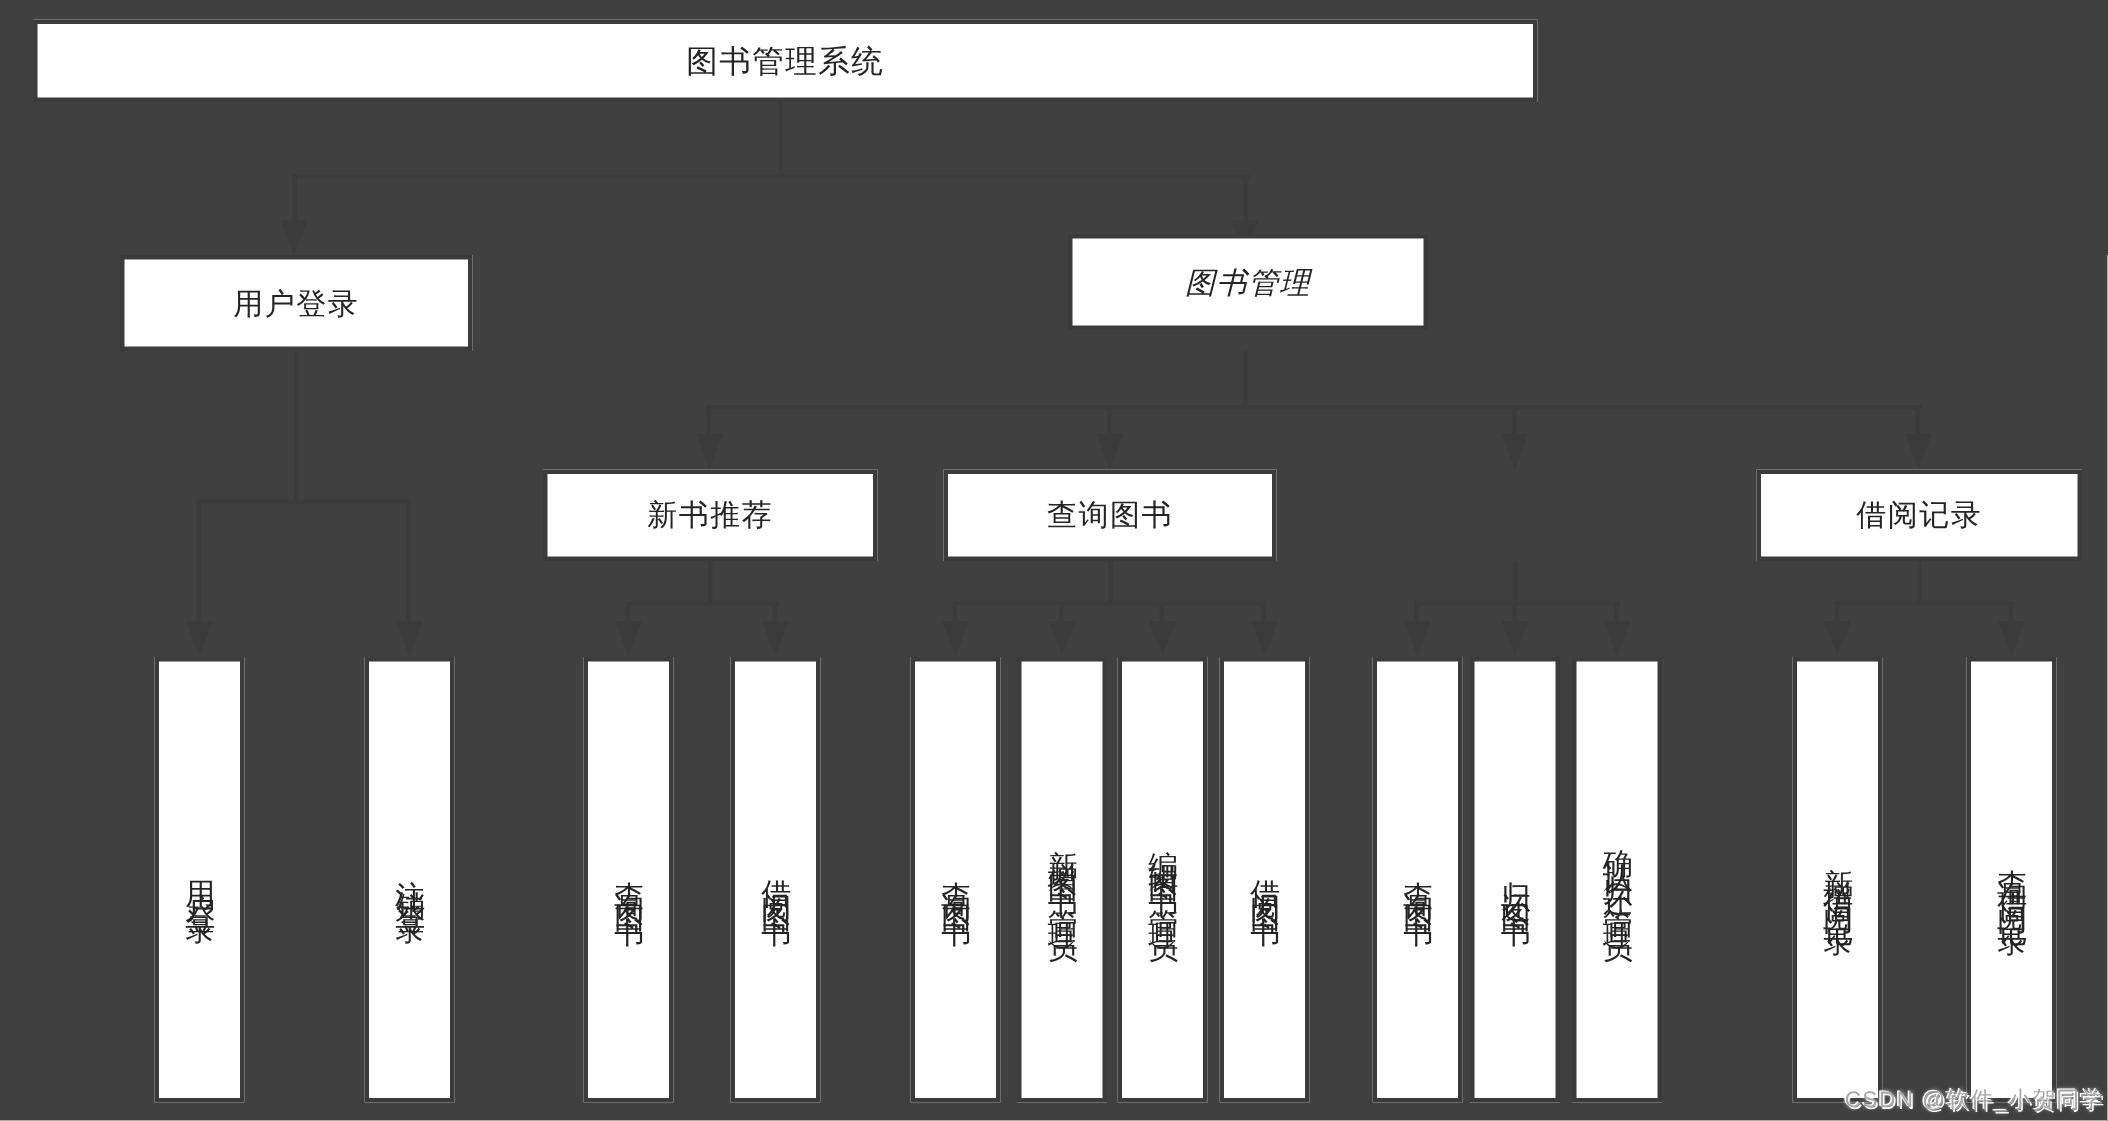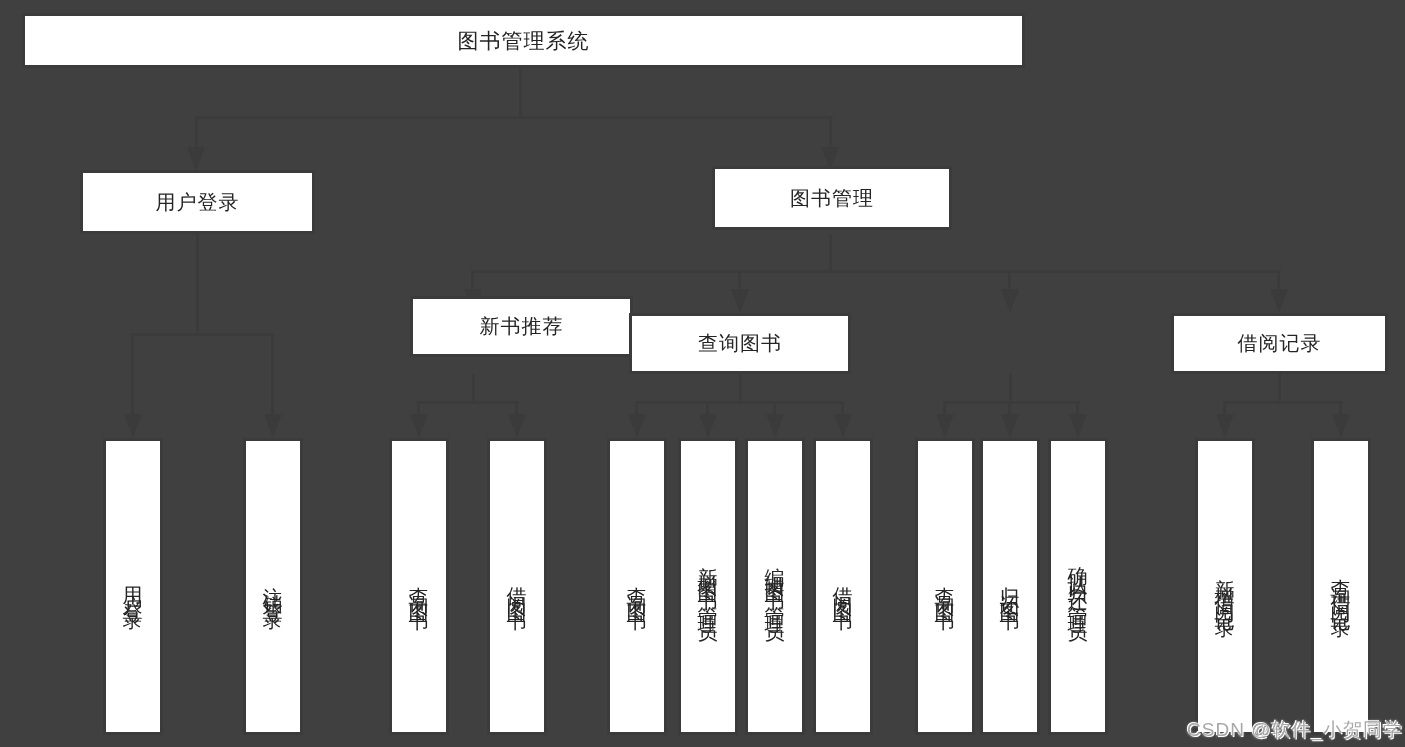--- a/index.html
+++ b/index.html
@@ -20,21 +20,21 @@
   }
   .vline { position:absolute; width:3px; background:#3b3b3b; }
   .hline { position:absolute; height:3px; background:#3b3b3b; }
   .arrow {
     position:absolute; width:0; height:0;
     border-left:9px solid transparent; border-right:9px solid transparent;
     border-top:24px solid #3b3b3b;
   }
   .watermark {
     position:absolute; right:2px; bottom:4px; z-index:5;
-    font-size:19px; color:#a8a8a8; letter-spacing:1px;
+    font-size:15px; color:#a8a8a8; letter-spacing:1px;
     text-shadow:0 0 3px #ffffff, 1px 1px 0 #ffffff, -1px -1px 0 #ffffff;
   }
 </style>
 </head>
 <body>
 
 <div class="stage">
 
   <div class="vline" style="left:519px;top:68px;height:50px;"></div>
   <div class="hline" style="left:195px;top:116px;width:638px;"></div>
@@ -96,25 +96,25 @@
   <div class="arrow" style="left:1332px;top:414px;"></div>
 
   <div class="box hbox rootbox" style="left:22px;top:13px;width:1003px;height:55px;">
     <span>图书管理系统</span>
   </div>
 
   <div class="box hbox" style="left:80px;top:170px;width:235px;height:64px;">
     <span>用户登录</span>
   </div>
 
-  <div class="box hbox" style="left:712px;top:166px;width:240px;height:64px;">
+  <div class="box hbox" style="left:712px;top:156px;width:240px;height:64px;font-style:italic;">
     <span>图书管理</span>
   </div>
 
-  <div class="box hbox" style="left:362px;top:296px;width:223px;height:61px;margin-left:48px;">
+  <div class="box hbox" style="left:362px;top:313px;width:223px;height:61px;">
     <span>新书推荐</span>
   </div>
 
   <div class="box hbox" style="left:629px;top:313px;width:222px;height:61px;">
     <span>查询图书</span>
   </div>
 
 
   <div class="box hbox" style="left:1171px;top:313px;width:217px;height:61px;">
     <span>借阅记录</span>

